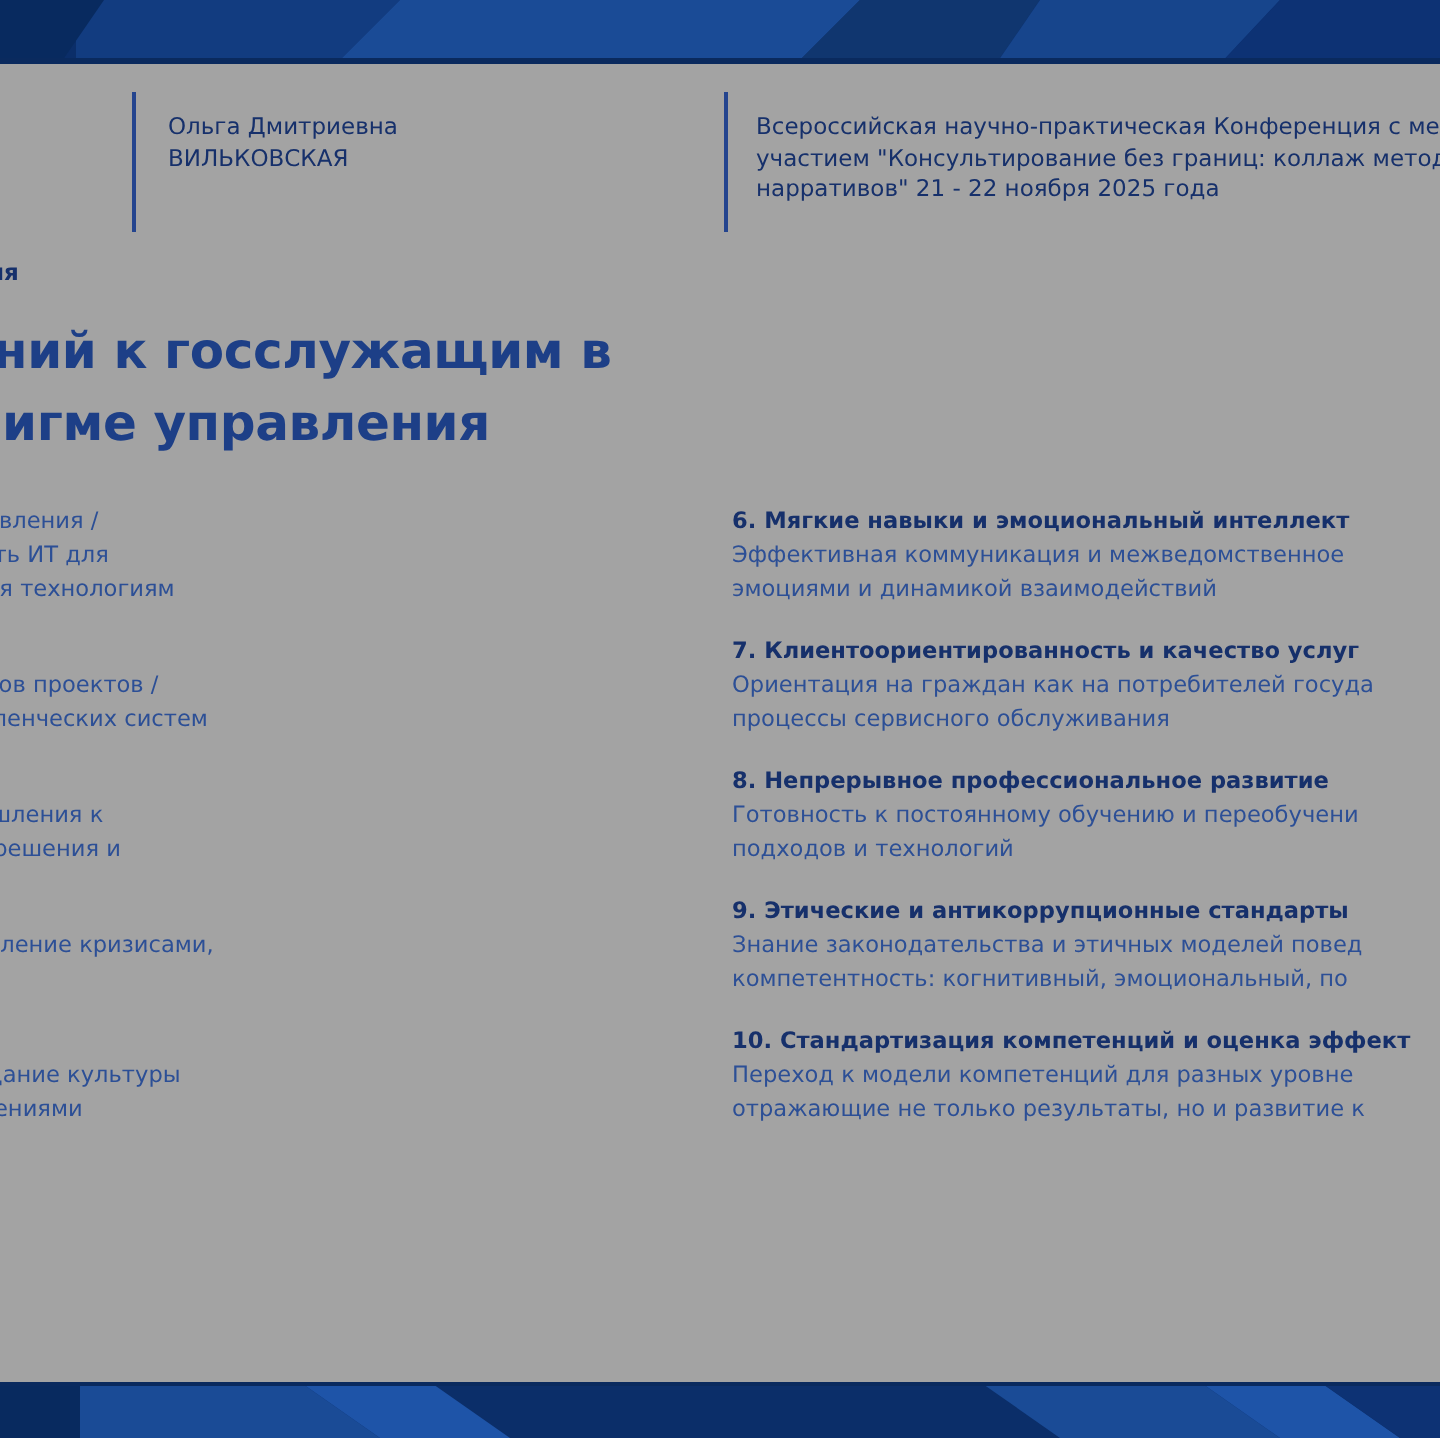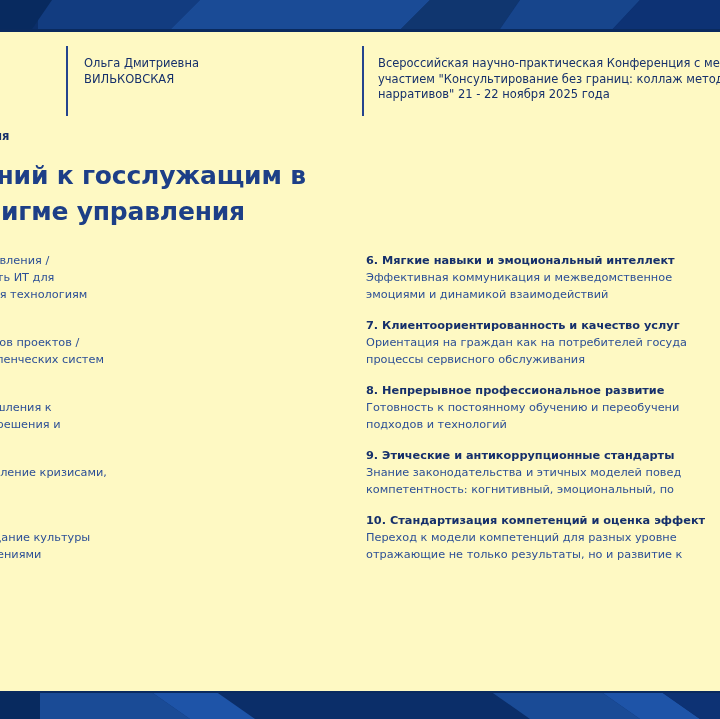--- a/index.html
+++ b/index.html
@@ -2,21 +2,21 @@
 <html><head>
 <meta charset="utf-8">
 <style>
   html,body{margin:0;padding:0;}
   body{
     width:720px;height:719px;overflow:hidden;background:#ffffff;
     font-family:"DejaVu Sans","Liberation Sans",sans-serif;
     color:#16306b;
     -webkit-font-smoothing:antialiased;
   }
-  .slide{position:relative;width:720px;height:719px;overflow:hidden;background:#fef9c3;}
+  .slide{position:relative;width:720px;height:719px;overflow:hidden;background:#a3a3a3;}
 
   
   .banner{position:absolute;left:0;width:100%;overflow:hidden;}
   .banner.top{top:0;height:32px;}
   .banner.bottom{bottom:0;height:28px;}
   .banner svg{display:block;width:100%;height:100%;}
 
   
   .header{position:absolute;left:0;top:46px;width:720px;height:78px;}
   .hdr-rule{position:absolute;top:0;width:2px;height:70px;background:#24448e;}

